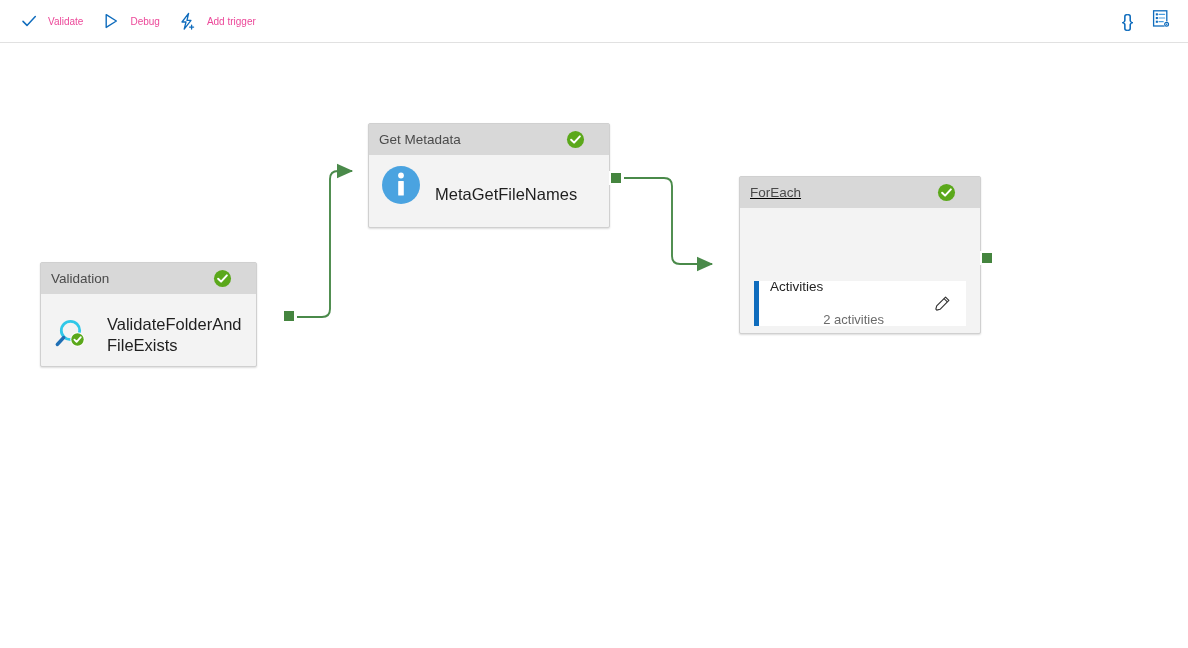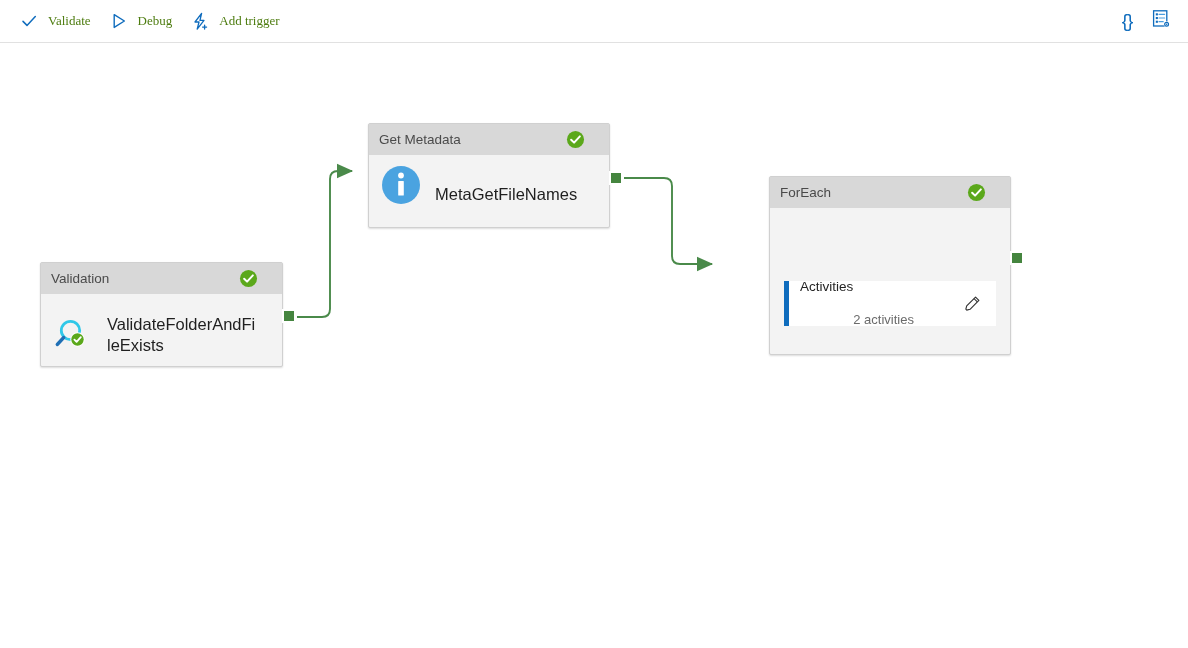--- a/index.html
+++ b/index.html
@@ -40,25 +40,24 @@
     height: 100%;
     margin-left: auto;
     padding-right: 10px;
   }
   .tb-btn {
     display: flex;
     align-items: center;
     height: 32px;
     padding: 0 9px;
     cursor: pointer;
-    color: #4d7c0f;
-    font-size: 13px;
+    color: #ec4899;
+    font-size: 10px;
     white-space: nowrap;
     user-select: none;
-    font-family: Liberation Serif, serif;
   }
   .tb-ico {
     display: inline-flex;
     align-items: center;
     justify-content: center;
     width: 20px;
     height: 20px;
     margin-right: 9px;
     flex: none;
   }
@@ -253,21 +252,21 @@
       <marker id="arrowGreen" markerWidth="9" markerHeight="9" refX="8" refY="4.5" orient="auto">
         <path d="M0 0.6 L8.6 4.5 L0 8.4 Z" fill="#4a8a4a"></path>
       </marker>
     </defs>
 
     <path d="M297 273 L322 273 Q330 273 330 265 L330 135 Q330 127 338 127 L352 127" fill="none" stroke="#4a8a4a" stroke-width="1.9" marker-end="url(#arrowGreen)"></path>
 
     <path d="M624 134 L664 134 Q672 134 672 142 L672 212 Q672 220 680 220 L712 220" fill="none" stroke="#4a8a4a" stroke-width="1.9" marker-end="url(#arrowGreen)"></path>
   </svg>
 
-  <div class="node" style="left:40px; top:218px; width:243px; height:105px;">
+  <div class="node" style="left:40px; top:218px; width:217px; height:105px;">
     <div class="node-head">
       <span class="node-head-title">Validation</span>
       <span class="node-head-status">
         <svg width="19" height="19" viewBox="0 0 20 20">
           <circle cx="10" cy="10" r="9" fill="#5ba81b"></circle>
           <path d="M5.4 10.2 L8.5 13.3 L14.6 6.7" fill="none" stroke="#ffffff" stroke-width="2.1" stroke-linecap="round" stroke-linejoin="round"></path>
         </svg>
       </span>
     </div>
     <div class="node-body" style="padding-left:12px; padding-top:20px;">
@@ -301,21 +300,21 @@
           <circle cx="20" cy="20" r="19" fill="#4aa3e0"></circle>
           <circle cx="20" cy="10.5" r="2.9" fill="#ffffff"></circle>
           <rect x="17.2" y="16.0" width="5.6" height="14.5" rx="0.6" fill="#ffffff"></rect>
         </svg>
       </span>
       <span class="node-name">MetaGetFileNames</span>
     </div>
     <div class="port" style="left:240px; top:47px;"></div>
   </div>
 
-  <div class="node" style="left:769px; top:132px; width:242px; height:179px;">
+  <div class="node" style="left:739px; top:132px; width:242px; height:158px;text-decoration:underline;">
     <div class="node-head">
       <span class="node-head-title">ForEach</span>
       <span class="node-head-status">
         <svg width="19" height="19" viewBox="0 0 20 20">
           <circle cx="10" cy="10" r="9" fill="#5ba81b"></circle>
           <path d="M5.4 10.2 L8.5 13.3 L14.6 6.7" fill="none" stroke="#ffffff" stroke-width="2.1" stroke-linecap="round" stroke-linejoin="round"></path>
         </svg>
       </span>
     </div>
 

